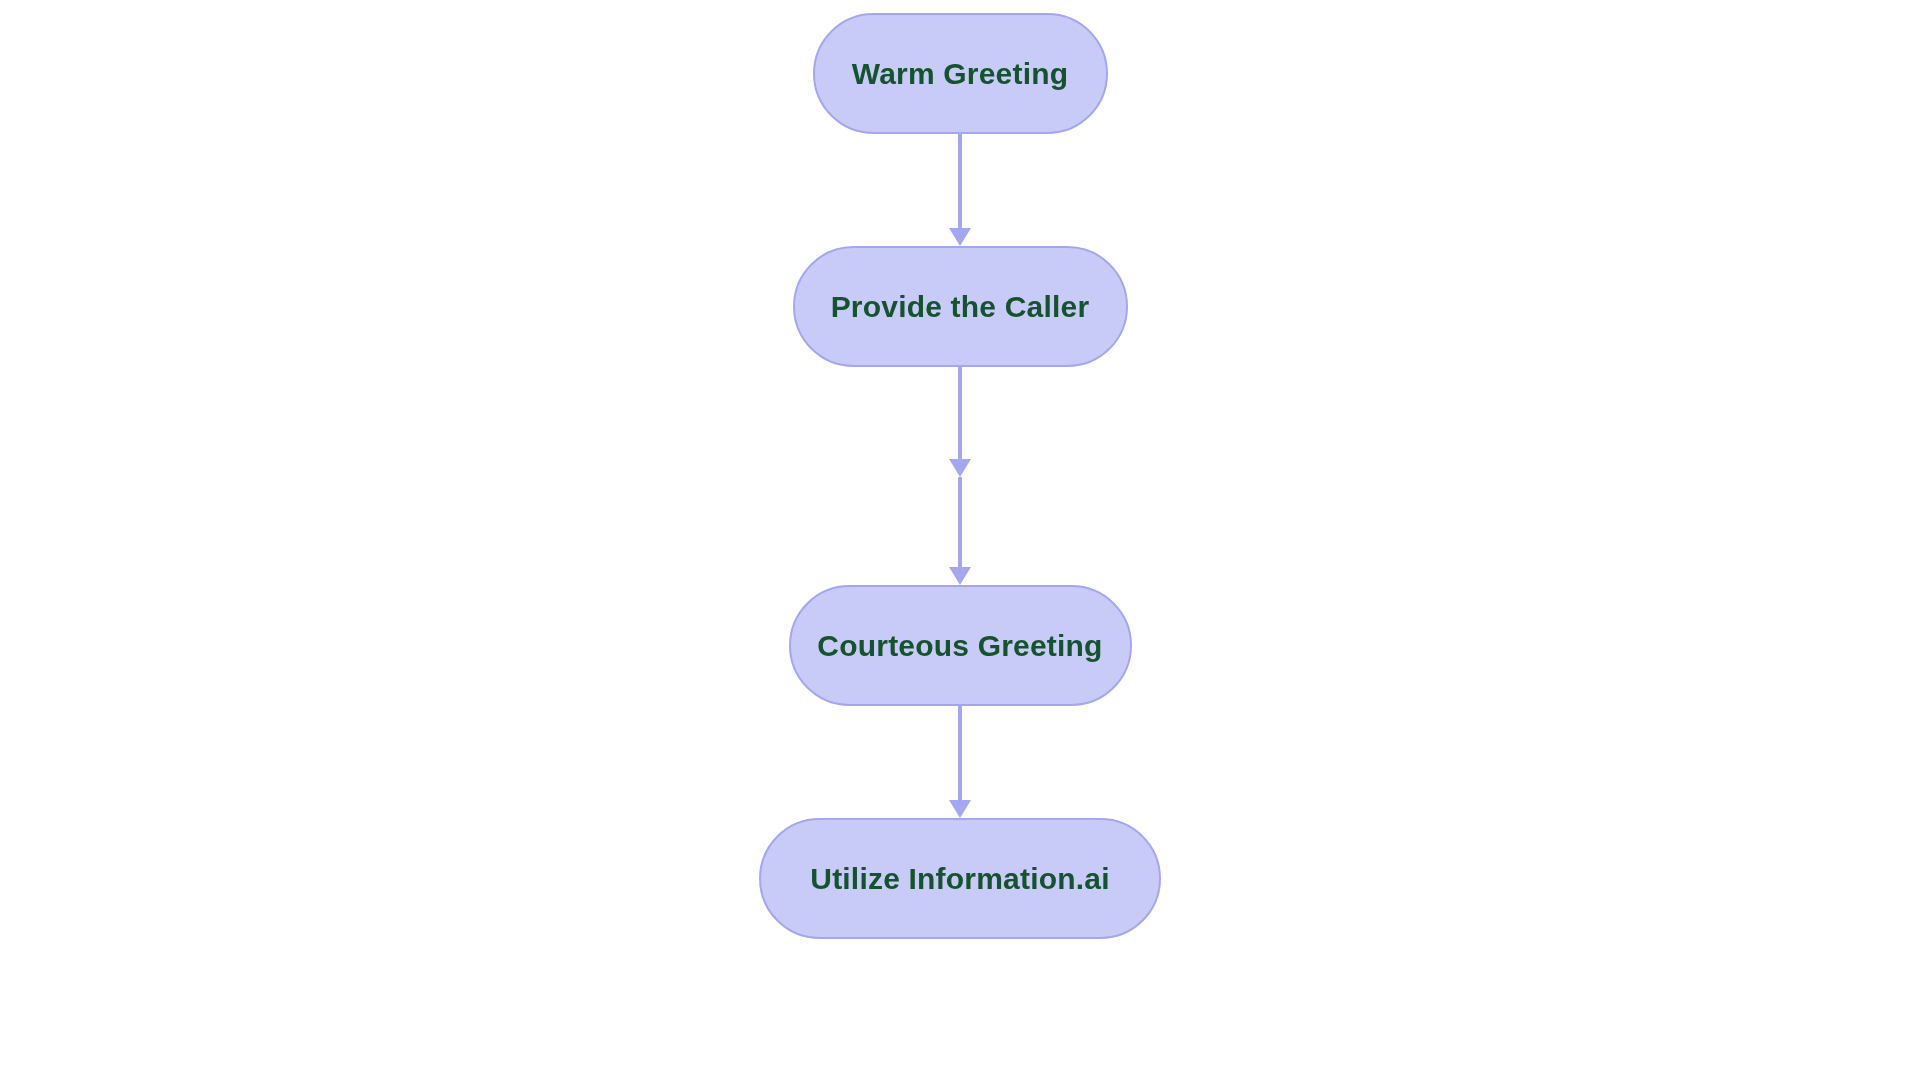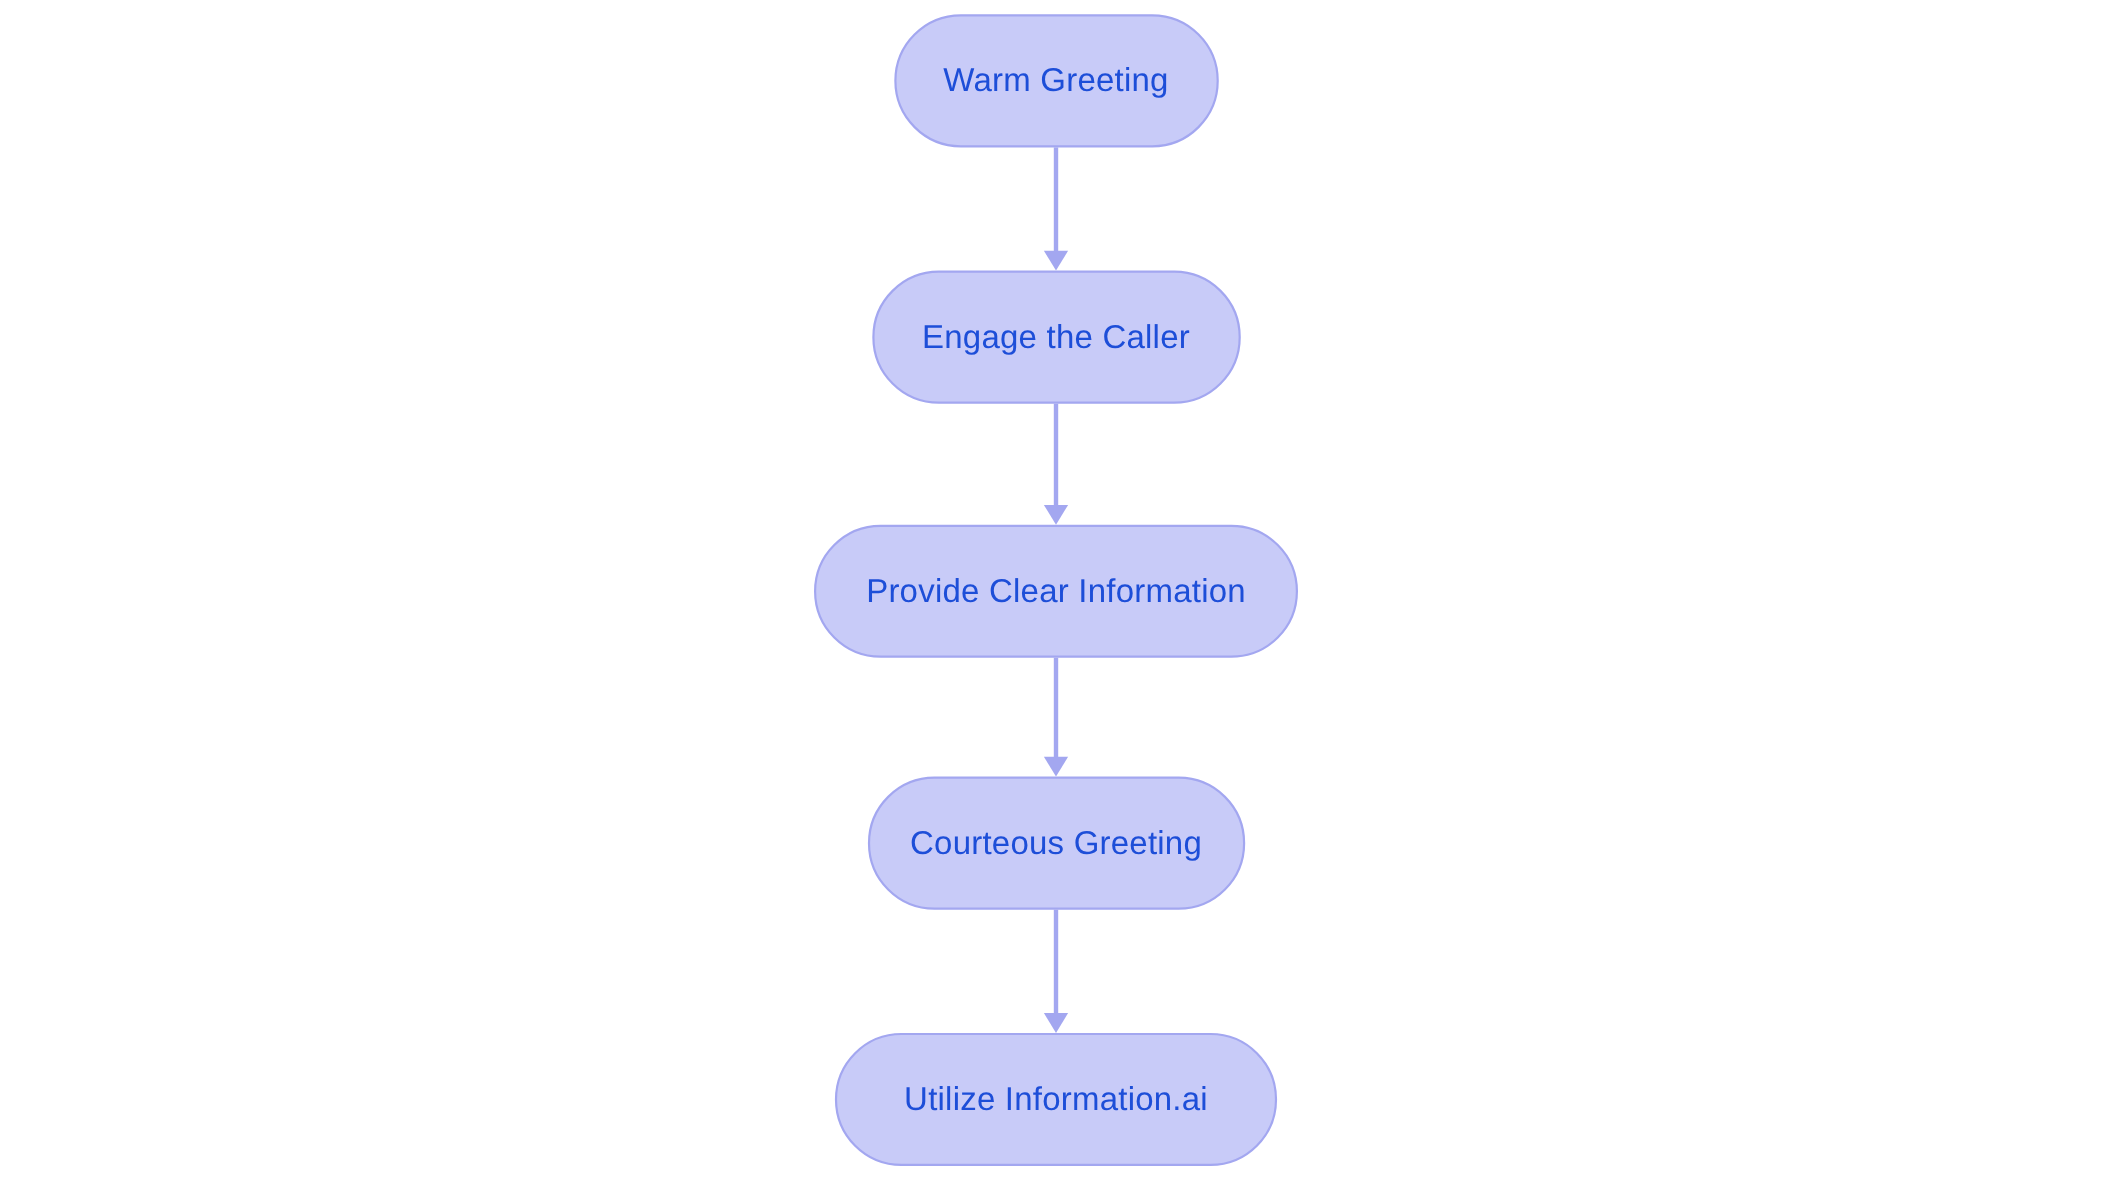--- a/index.html
+++ b/index.html
@@ -42,23 +42,23 @@
     background: #c8cbf8;
     border: 2px solid #a3a7f0;
     border-radius: 61px;
     display: flex;
     align-items: center;
     justify-content: center;
     flex: 0 0 auto;
   }
 
   .node-label {
-    color: #1d4ed8;
+    color: #14532d;
     font-size: 30px;
-    font-weight: 400;
+    font-weight: 700;
     letter-spacing: 0.2px;
     line-height: 1;
     white-space: nowrap;
     text-align: left;
   }
 
   .node-1 { width: 295px; }
   .node-2 { width: 335px; }
   .node-3 { width: 440px; }
   .node-4 { width: 343px; }
@@ -104,31 +104,28 @@
     <div class="node node-1">
       <span class="node-label">Warm Greeting</span>
     </div>
 
     <div class="connector conn-1">
       <div class="conn-line"></div>
       <div class="conn-head"></div>
     </div>
 
     <div class="node node-2">
-      <span class="node-label">Engage the Caller</span>
+      <span class="node-label">Provide the Caller</span>
     </div>
 
     <div class="connector conn-2">
       <div class="conn-line"></div>
       <div class="conn-head"></div>
     </div>
 
-    <div class="node node-3">
-      <span class="node-label">Provide Clear Information</span>
-    </div>
 
     <div class="connector conn-3">
       <div class="conn-line"></div>
       <div class="conn-head"></div>
     </div>
 
     <div class="node node-4">
       <span class="node-label">Courteous Greeting</span>
     </div>
 

